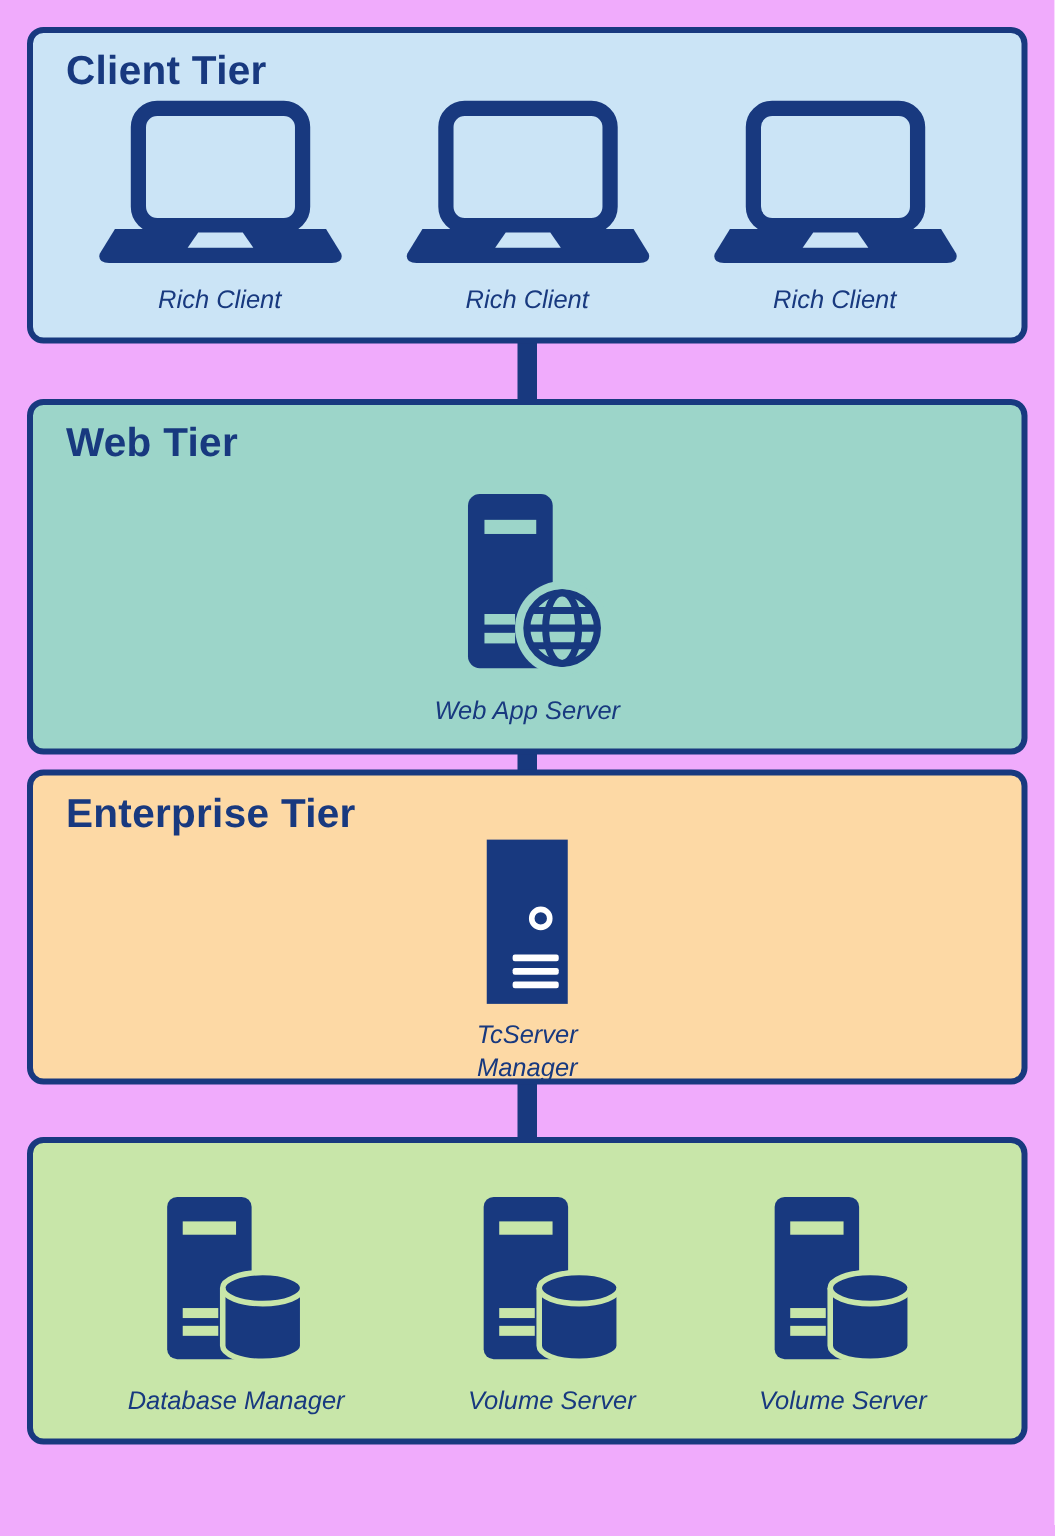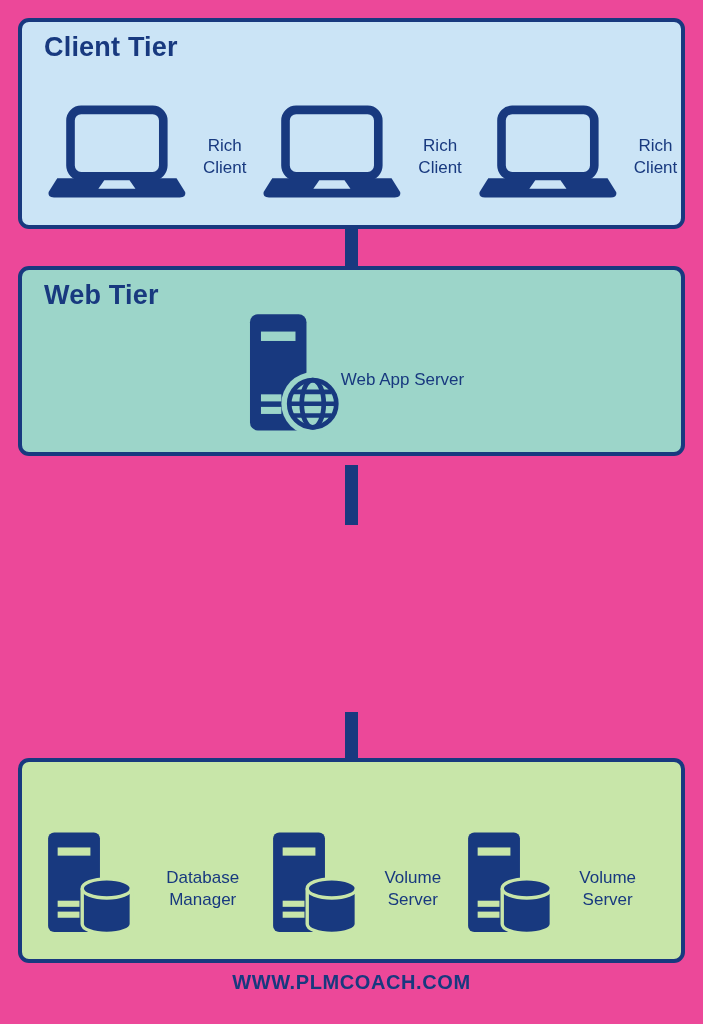--- a/index.html
+++ b/index.html
@@ -5,21 +5,21 @@
   :root{
     --navy:#18397F;
     --white:#ffffff;
   }
   *{box-sizing:border-box;}
   html,body{margin:0;padding:0;background:#fff;}
   body{font-family:"Liberation Sans", sans-serif;}
   .page{
     position:relative;
     width:703px;height:1024px;
-    background:#ec4899;
+    background:#f0abfc;
     overflow:hidden;
   }
   
   .connector{
     position:absolute;
     left:345px;width:13px;
     background:var(--navy);
   }
   .connector.c1{top:220px;height:56px;}
   .connector.c2{top:465px;height:60px;}
@@ -27,40 +27,40 @@
 
   .tier{
     position:absolute;
     left:18px;width:667px;
     border:4px solid var(--navy);
     border-radius:11px;
     padding:10px 22px 8px 22px;
     display:flex;flex-direction:column;
   }
   .tier-client    {top:18px; height:211px; --bg:#CBE4F6; background:var(--bg);}
-  .tier-web       {top:266px;height:190px; --bg:#9CD5C9; background:var(--bg);}
+  .tier-web       {top:266px;height:237px; --bg:#9CD5C9; background:var(--bg);}
   .tier-enterprise{top:513px;height:210px; --bg:#FDD9A5; background:var(--bg);}
   .tier-resource  {top:758px;height:205px; --bg:#C8E6A9; background:var(--bg);}
 
   .tier-title{
     margin:0;
     font-size:27px;line-height:1.15;
     font-weight:700;color:var(--navy);
     letter-spacing:0.2px;
   }
   .items{
     flex:1;
     display:flex;
     align-items:flex-end;
     justify-content:space-around;
     padding-bottom:6px;
   }
   .items.single{justify-content:center;}
   .item{
-    display:flex;flex-direction:row;align-items:center;
+    display:flex;flex-direction:column;align-items:center;font-style:italic;
   }
   .node-label{
     margin-top:8px;
     color:var(--navy);
     font-size:17px;font-weight:500;
     text-align:center;line-height:1.3;
   }
   .node-label.narrow{max-width:94px;}
 
   
@@ -141,20 +141,37 @@
           <line class="globe-line" x1="64" y1="118" x2="124" y2="118"></line>
           <line class="globe-line" x1="70" y1="103" x2="118" y2="103"></line>
           <line class="globe-line" x1="70" y1="133" x2="118" y2="133"></line>
         </svg>
         <div class="node-label">Web App Server</div>
       </div>
 
     </div>
   </section>
 
+  <section class="tier tier-enterprise">
+    <h2 class="tier-title">Enterprise Tier</h2>
+    <div class="items single">
+
+      <div class="item">
+        <svg viewBox="0 0 92 150" width="69" height="113">
+          <rect class="main" x="10" y="2" width="72" height="146"></rect>
+          <circle class="ring" cx="58" cy="72" r="8"></circle>
+          <rect class="wcut" x="33" y="104" width="41" height="6" rx="2"></rect>
+          <rect class="wcut" x="33" y="116" width="41" height="6" rx="2"></rect>
+          <rect class="wcut" x="33" y="128" width="41" height="6" rx="2"></rect>
+        </svg>
+        <div class="node-label narrow">TcServer Manager</div>
+      </div>
+
+    </div>
+  </section>
 
   <section class="tier tier-resource">
     <div class="items">
 
       <div class="item">
         <svg viewBox="0 0 135 162" width="100" height="120">
           <rect class="main" x="6" y="4" width="76" height="146" rx="9"></rect>
           <rect class="cut" x="20" y="26" width="48" height="12"></rect>
           <rect class="cut" x="20" y="104" width="32" height="9"></rect>
           <rect class="cut" x="20" y="120" width="32" height="9"></rect>
@@ -184,15 +201,14 @@
           <rect class="cut" x="20" y="120" width="32" height="9"></rect>
           <path class="cyl" d="M56 86 a36 14 0 0 1 72 0 v52 a36 14 0 0 1 -72 0 z"></path>
           <path class="rim" d="M56 86 a36 14 0 0 0 72 0"></path>
         </svg>
         <div class="node-label">Volume Server</div>
       </div>
 
     </div>
   </section>
 
-  <div class="footer">WWW.PLMCOACH.COM</div>
 
 </div>
 
 </body></html>

